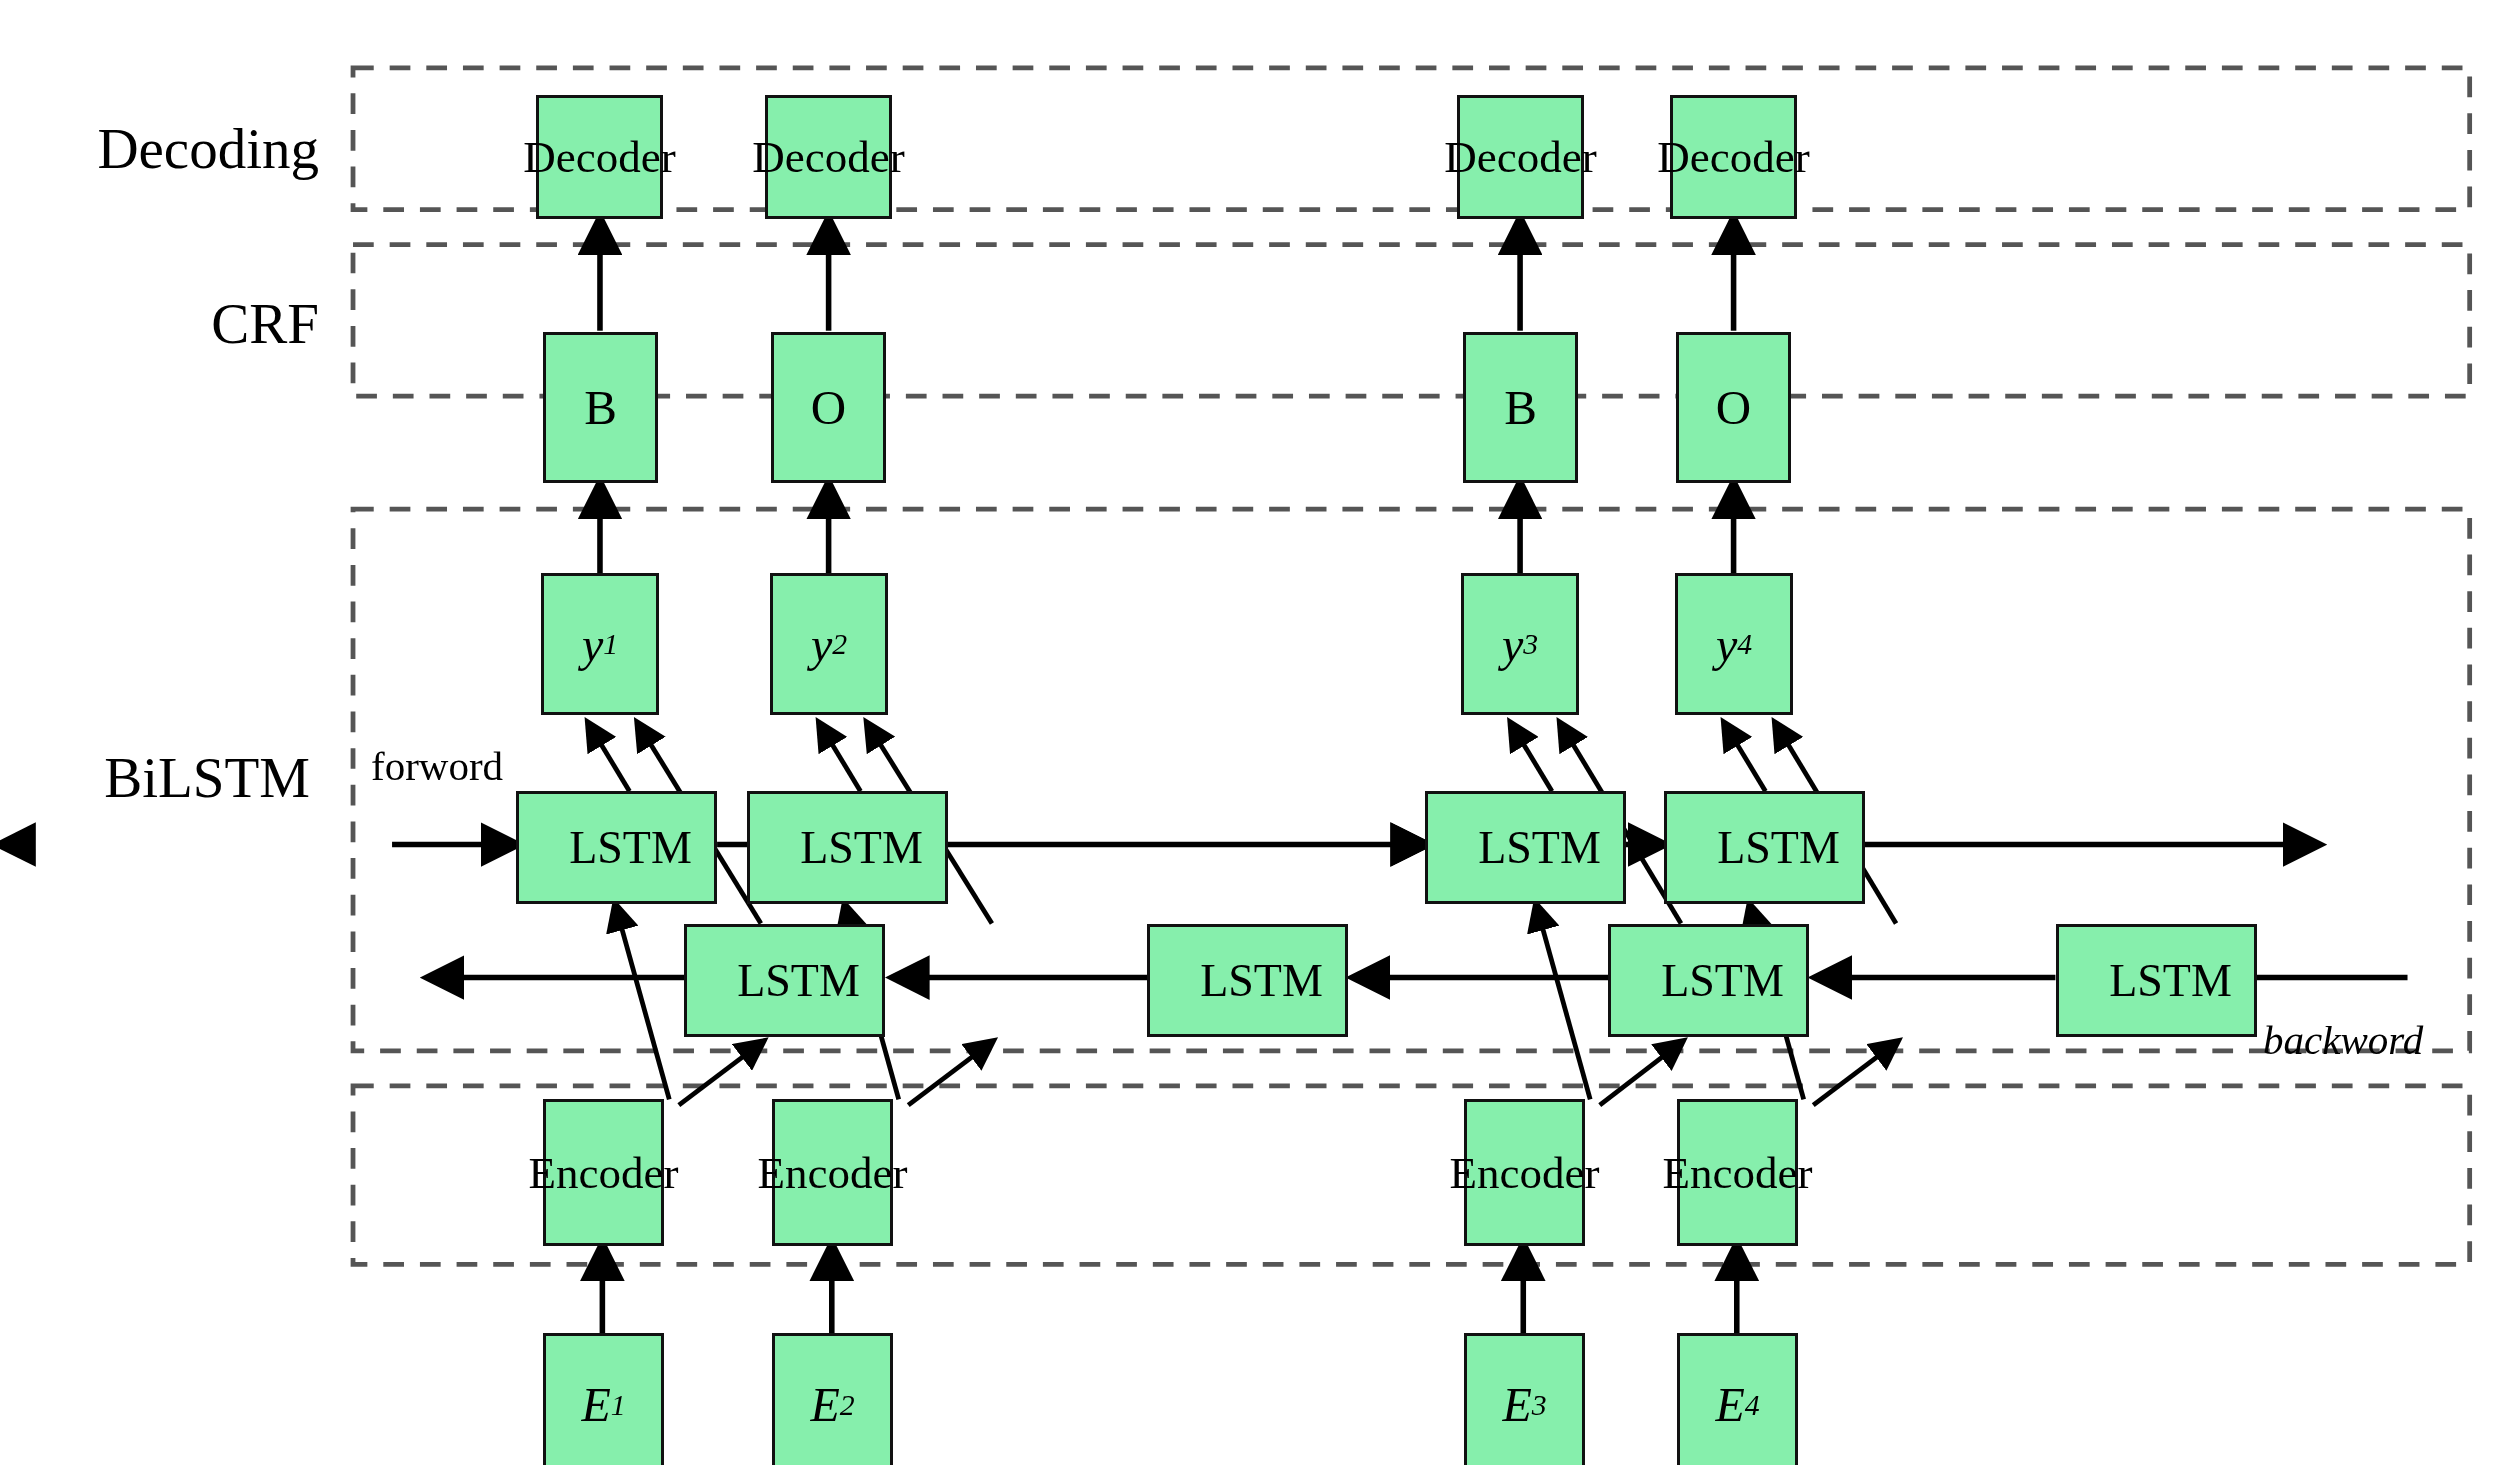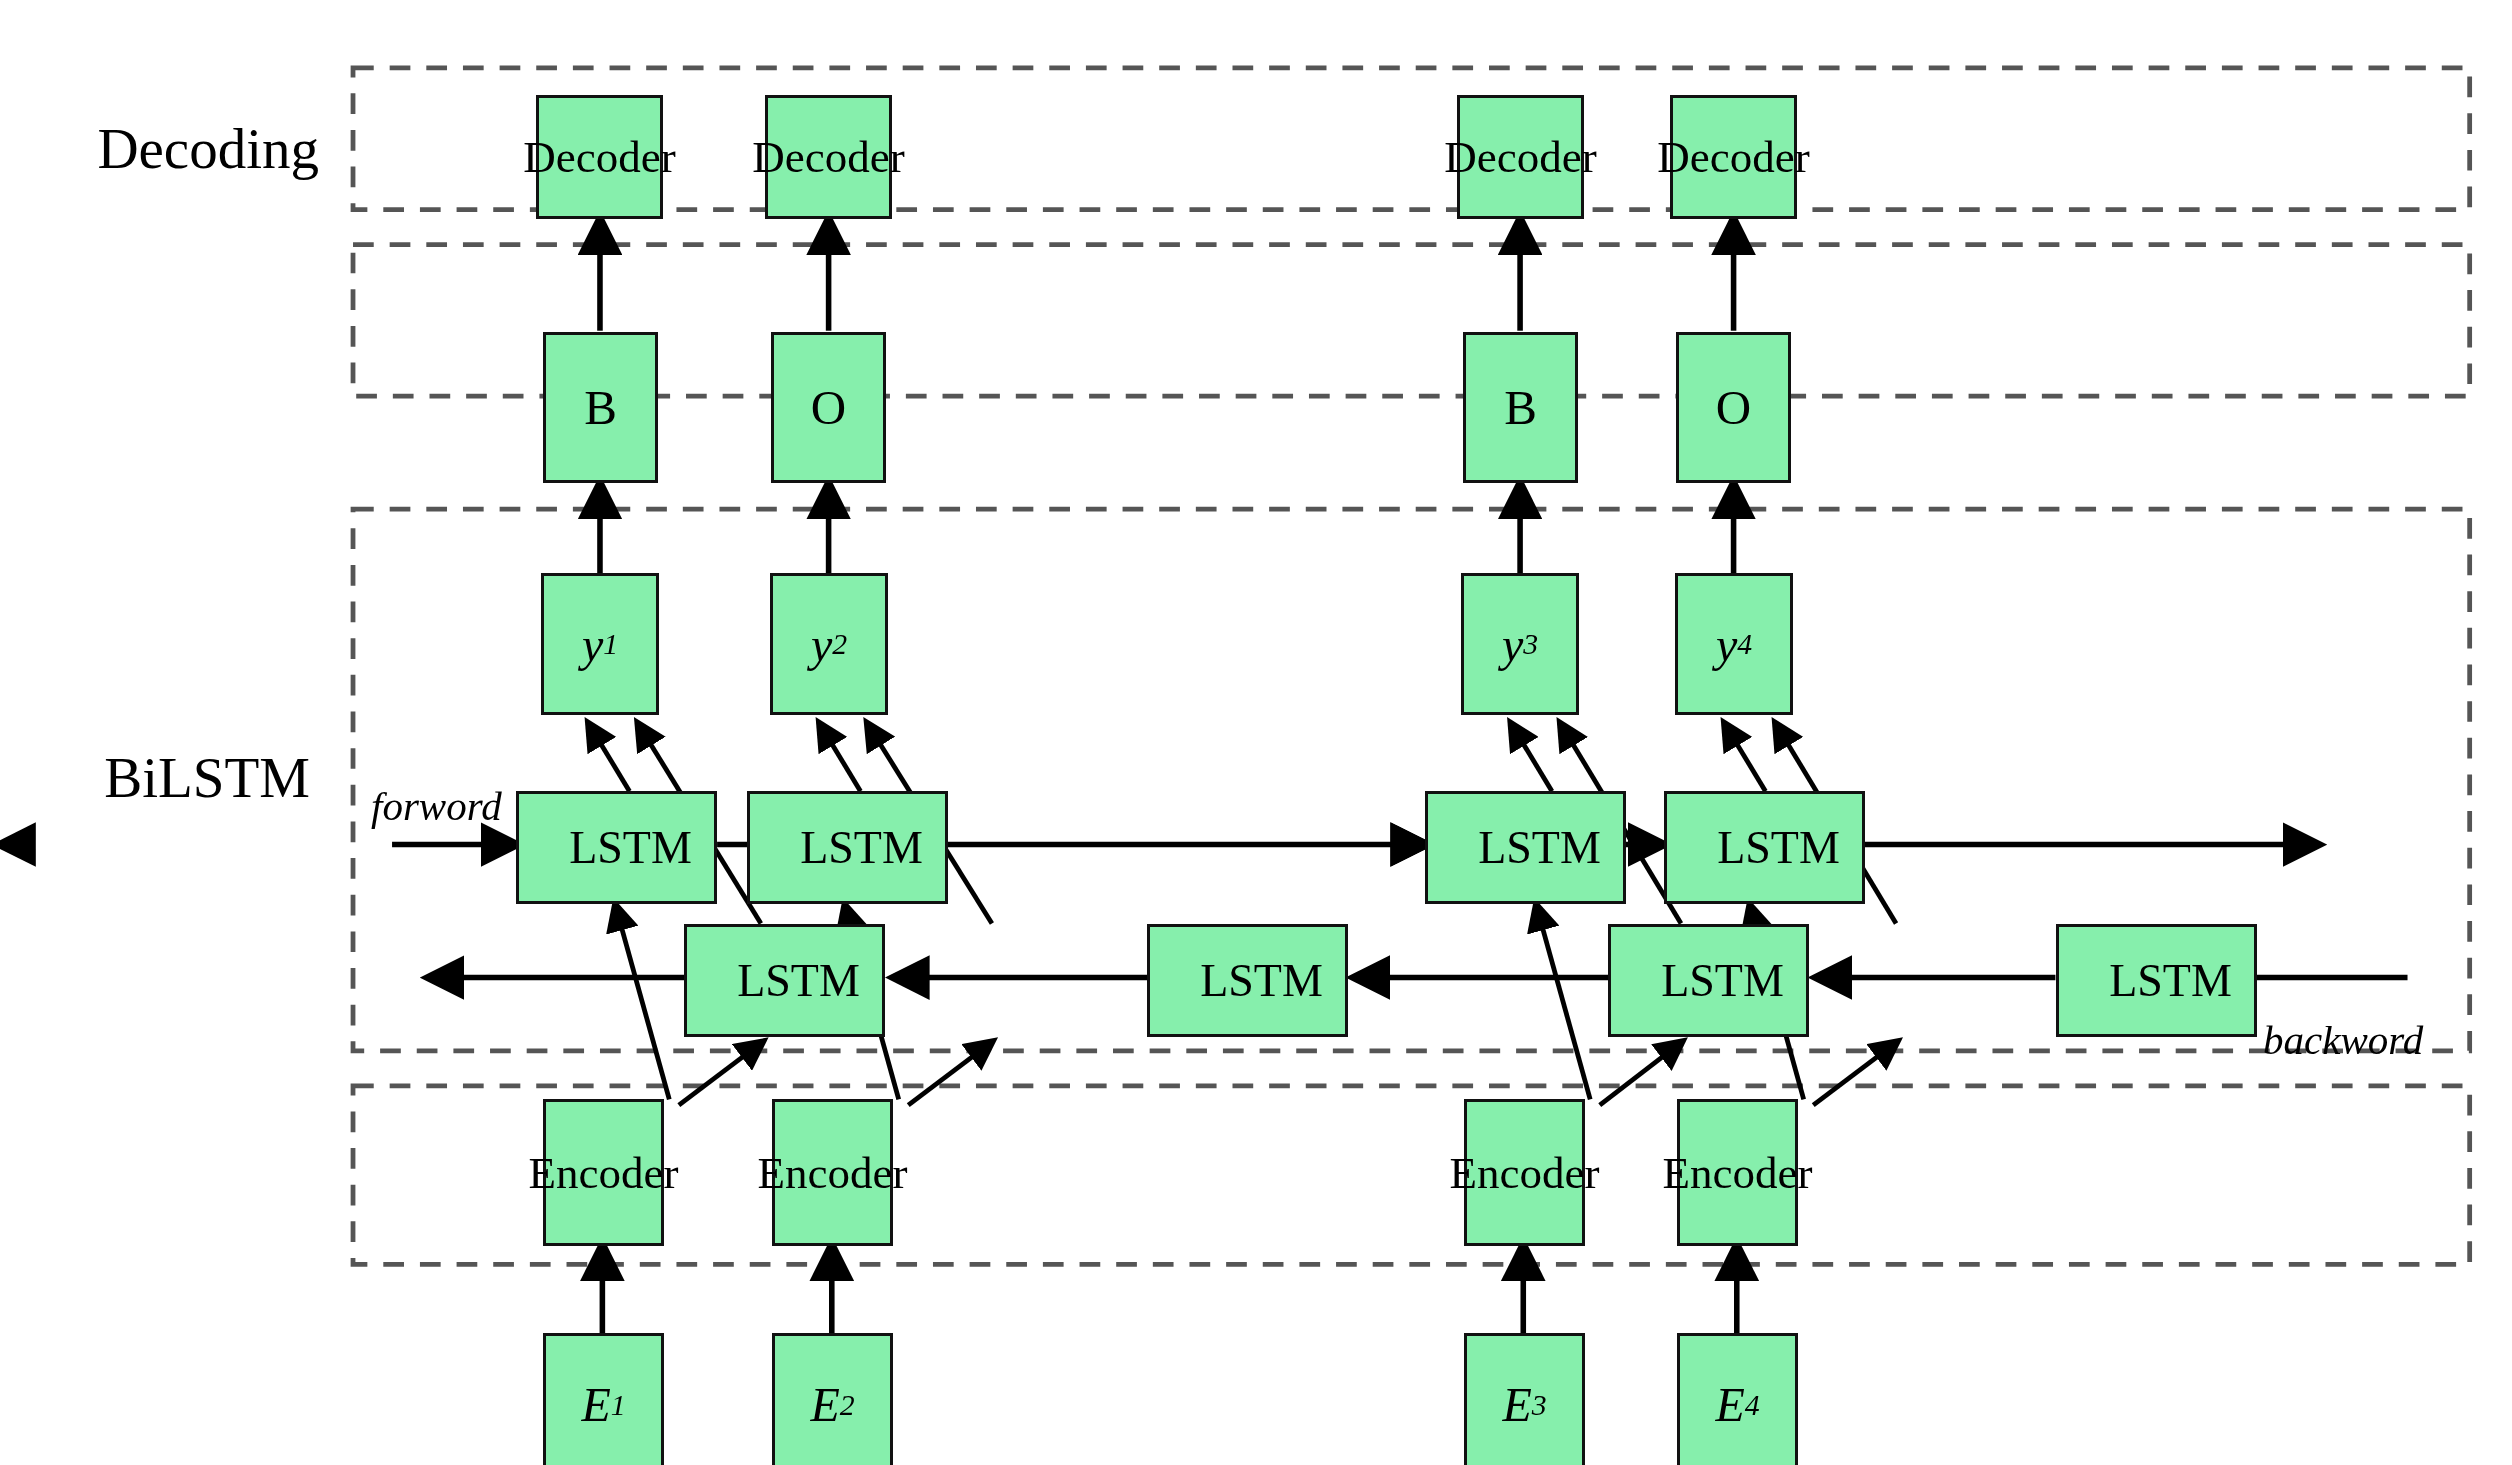--- a/index.html
+++ b/index.html
@@ -109,20 +109,21 @@
 
     <g stroke="#000" stroke-width="7" marker-end="url(#ahb)">
       <line x1="756" y1="1640" x2="756" y2="1528"></line>
       <line x1="1044" y1="1640" x2="1044" y2="1528"></line>
       <line x1="1912" y1="1640" x2="1912" y2="1528"></line>
       <line x1="2180" y1="1640" x2="2180" y2="1528"></line>
     </g>
   </svg>
 
   <div class="layer-label" style="left:32px;top:88px;width:287px;">Decoding</div>
+  <div class="layer-label" style="left:32px;top:263px;width:287px;">CRF</div>
   <div class="layer-label" style="left:7px;top:717px;width:303px;">BiLSTM</div>
 
   <div class="node" style="left:536px;top:67px;width:127px;height:124px;">Decoder</div>
   <div class="node" style="left:765px;top:67px;width:127px;height:124px;">Decoder</div>
   <div class="node" style="left:1457px;top:67px;width:127px;height:124px;">Decoder</div>
   <div class="node" style="left:1670px;top:67px;width:127px;height:124px;">Decoder</div>
 
   <div class="node tag" style="left:543px;top:304px;width:115px;height:151px;">B</div>
   <div class="node tag" style="left:771px;top:304px;width:115px;height:151px;">O</div>
   <div class="node tag" style="left:1463px;top:304px;width:115px;height:151px;">B</div>
@@ -170,17 +171,17 @@
   </div>
   <div class="node mathy" style="left:1464px;top:1305px;width:121px;height:143px;">
     <span>E</span>
       <sub>3</sub>
   </div>
   <div class="node mathy" style="left:1677px;top:1305px;width:121px;height:143px;">
     <span>E</span>
       <sub>4</sub>
   </div>
 
-  <div class="edge-label" style="left:371px;top:754px;font-style:italic;">forword</div>
+  <div class="edge-label" style="left:371px;top:714px;">forword</div>
   <div class="edge-label" style="left:2263px;top:988px;font-style:italic;">backword</div>
 
 </div>
 
 
 </body></html>

